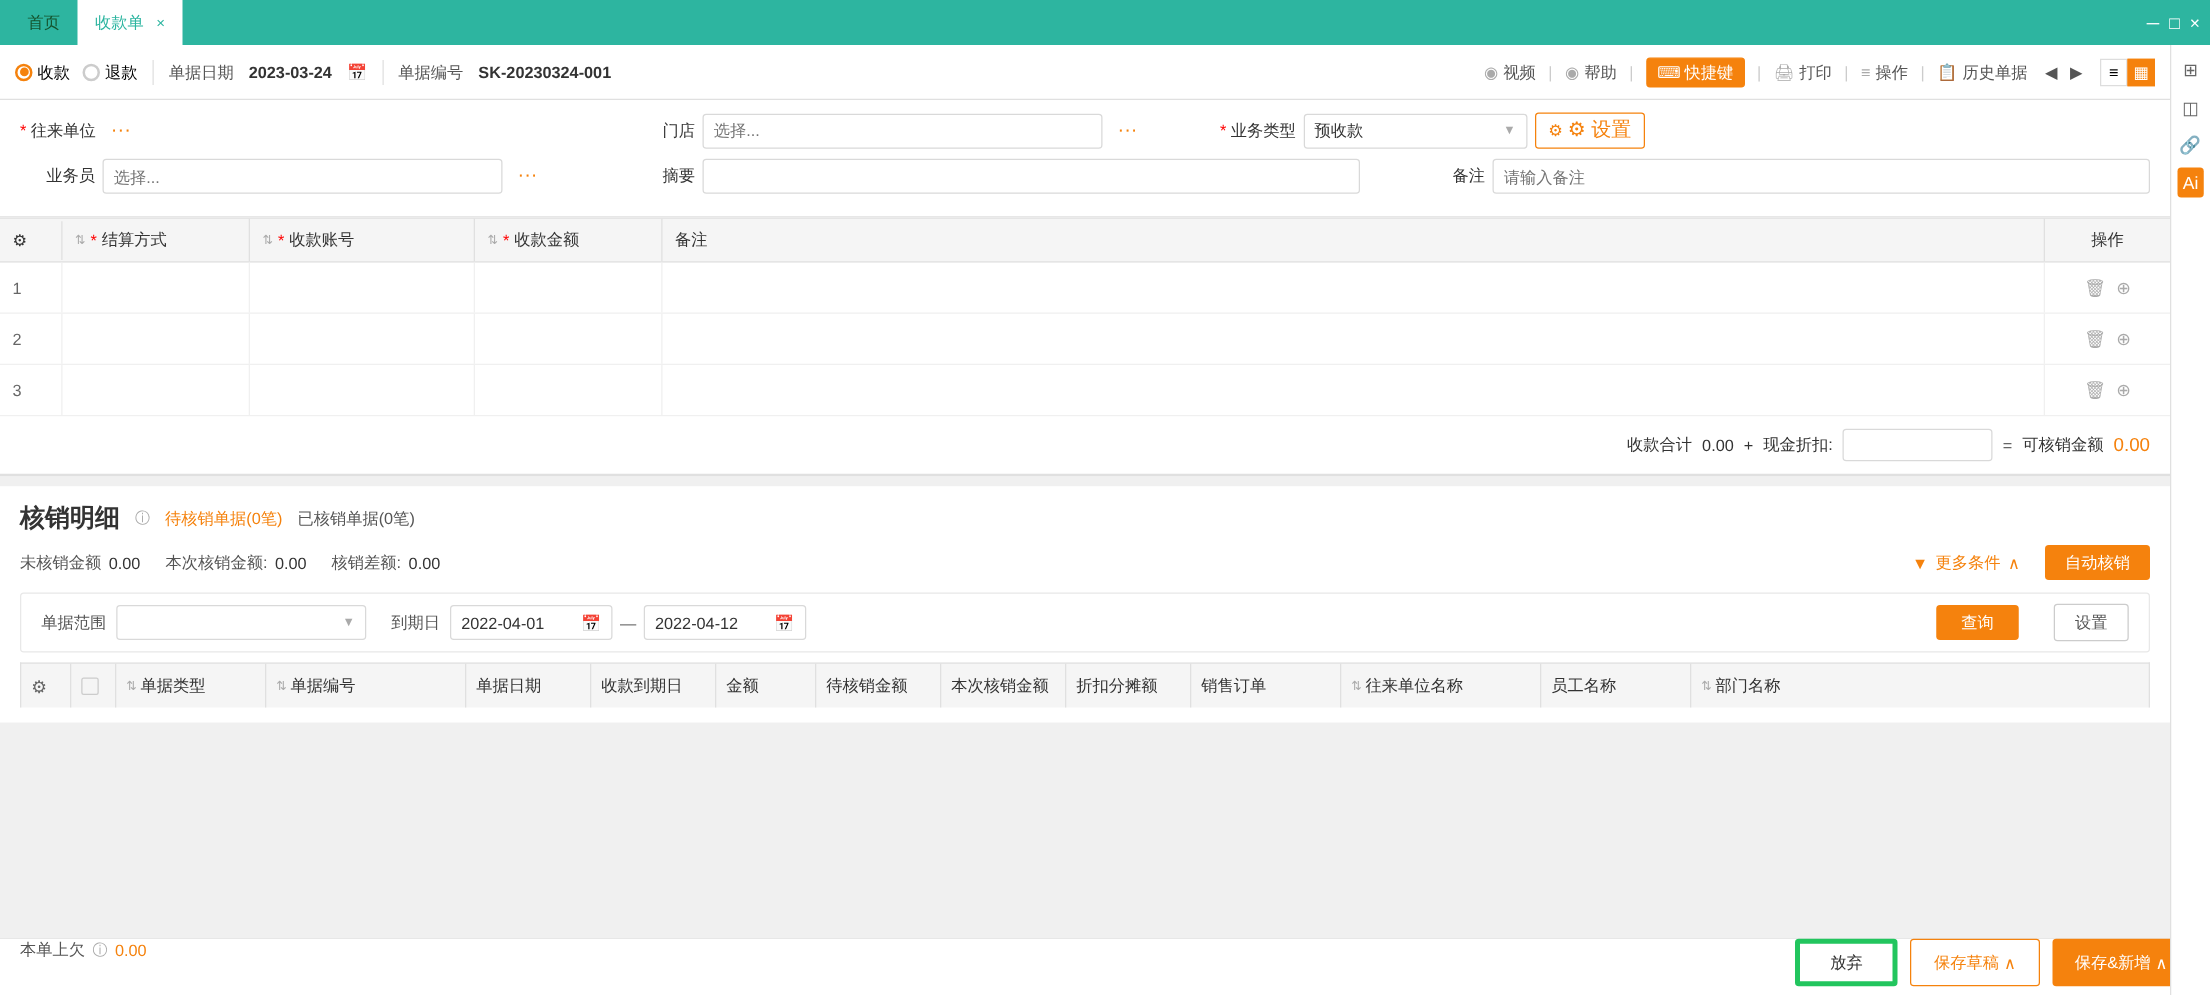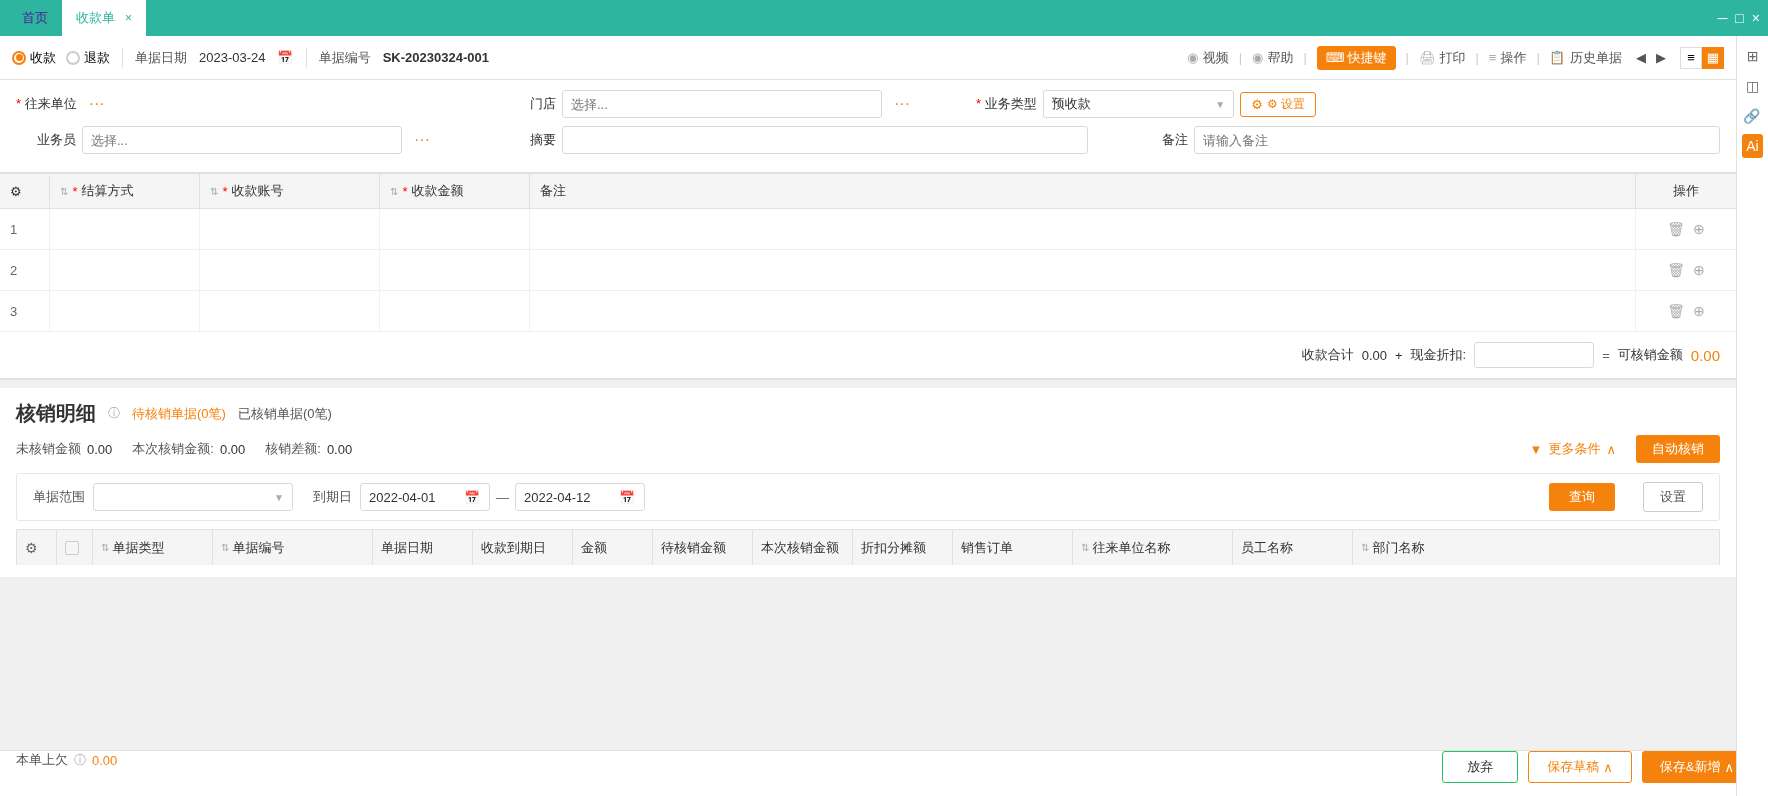--- a/index.html
+++ b/index.html
@@ -4,21 +4,21 @@
   <style>
     * { box-sizing: border-box; margin: 0; padding: 0; font-family: 'Microsoft YaHei', Arial, sans-serif; font-size: 13px; }
     body { background: #f0f0f0; width: 1768px; min-height: 796px; overflow: hidden; }
 
     
     .top-nav {
       display: flex; align-items: center; background: #2db5a0; height: 36px; padding: 0 8px;
       color: white;
     }
     .top-nav .tab-home {
-      padding: 0 14px; height: 36px; line-height: 36px; color: #4c1d95; cursor: pointer;
+      padding: 0 14px; height: 36px; line-height: 36px; color: #14532d; cursor: pointer;
     }
     .top-nav .tab-active {
       background: white; color: #2db5a0; padding: 0 14px; height: 36px; line-height: 36px;
       display: flex; align-items: center; gap: 6px; cursor: pointer; justify-content: space-between;
     }
     .top-nav .close-btn { color: #2db5a0; cursor: pointer; font-size: 12px; margin-left: 4px; }
     .top-nav-right { margin-left: auto; display: flex; align-items: center; gap: 4px; }
     .top-nav-right span { color: white; font-size: 13px; cursor: pointer; }
     .win-ctrl { display: flex; gap: 8px; margin-left: 12px; }
     .win-ctrl span { color: white; cursor: pointer; font-size: 14px; }
@@ -173,21 +173,21 @@
     
     .bottom-bar {
       position: fixed; bottom: 0; left: 0; right: 0; height: 46px;
       background: white; border-top: 1px solid #e0e0e0;
       display: flex; align-items: flex-start; padding: 0 16px;
     }
     .bottom-info { display: flex; align-items: center; gap: 6px; color: #555; }
     .bottom-info-value { color: #f5820d; }
     .bottom-btns { margin-left: auto; display: flex; gap: 10px; }
     .btn-abandon {
-      background: white; color: #333; border: 1px solid #22c55e; border-radius: 3px;
+      background: white; color: #333; border: 4px solid #22c55e; border-radius: 3px;
       padding: 6px 24px; cursor: pointer; font-size: 13px;
     }
     .btn-save-draft {
       background: white; color: #f5820d; border: 1px solid #f5820d; border-radius: 3px;
       padding: 6px 18px; cursor: pointer; font-size: 13px;
       display: flex; align-items: center; gap: 4px;
     }
     .btn-save-new {
       background: #f5820d; color: white; border: none; border-radius: 3px;
       padding: 6px 18px; cursor: pointer; font-size: 13px;
@@ -234,21 +234,21 @@
         <div class="radio-dot active"></div>
         <span>收款</span>
       </div>
       <div class="radio-item">
         <div class="radio-dot"></div>
         <span>退款</span>
       </div>
     </div>
     <div class="divider"></div>
     <span style="color:#555;">单据日期</span>
-    <span style="color:#333;font-weight:normal;">2023-03-24</span>
+    <span style="color:#333;font-weight:bold;">2023-03-24</span>
     <span class="icon-btn">📅</span>
     <div class="divider"></div>
     <span style="color:#555;">单据编号</span>
     <span style="color:#333;font-weight:bold;">SK-20230324-001</span>
     <div class="toolbar-right">
       <div class="toolbar-right-item">
         <span style="color:#aaa;">◉</span>
         <span>视频</span>
       </div>
       <span style="color:#ccc;">|</span>
@@ -308,21 +308,21 @@
         <span class="form-field-label">
           <span class="req-star">*</span>
           <span>业务类型</span>
         </span>
         <div class="form-select" style="flex:1;">
           <span>预收款</span>
           <span class="caret">▼</span>
         </div>
         <div class="settings-btn">
           <span>⚙</span>
-          <span style="font-size:12px;">⚙ 设置</span>
+          <span style="font-size:16px;">⚙ 设置</span>
         </div>
       </div>
     </div>
     <div class="form-row">
 
       <div class="form-field" style="max-width:420px;">
         <span class="form-field-label">业务员</span>
         <input type="text" class="form-input" placeholder="选择..." style="">
         <span class="more-btn">···</span>
       </div>

